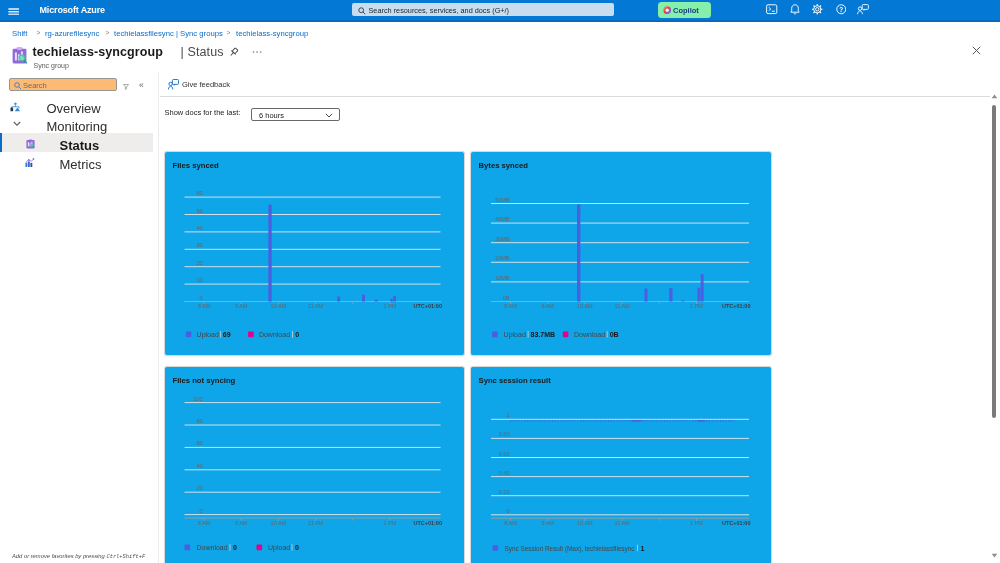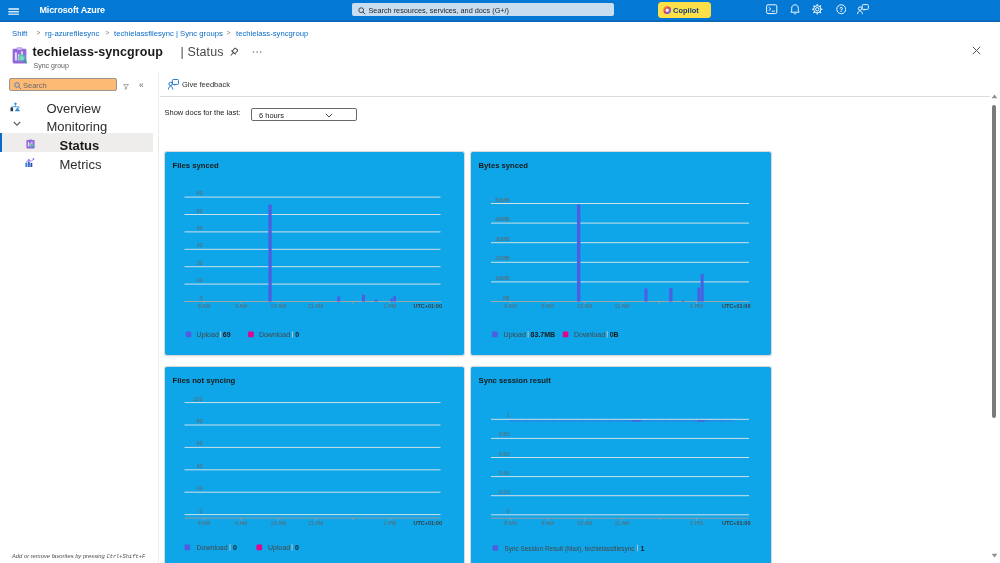--- a/index.html
+++ b/index.html
@@ -3,36 +3,36 @@
 <style>
 * { margin:0; padding:0; box-sizing:border-box; }
 html,body { width:1000px; height:563px; overflow:hidden; background:#fff;
   font-family:"Liberation Sans", sans-serif; }
 .abs { position:absolute; }
 #topbar { position:absolute; left:0; top:0; width:1000px; height:19.5px; background:#0378d4; }
 #topstrip { position:absolute; left:0; top:19.5px; width:1000px; height:2.5px; background:#0969bd; }
 #msazure { position:absolute; left:39.5px; top:5px; color:#fff; font-size:9px; font-weight:700; letter-spacing:-0.15px; }
 #tbsearch { position:absolute; left:351.5px; top:3px; width:262px; height:13px; background:#c9ddf0; border-radius:2px; }
 #tbsearch span { position:absolute; left:17px; top:2.7px; font-size:7.3px; color:#20262c; }
-#copilot { position:absolute; left:657.5px; top:2px; width:53px; height:15.5px; background:#fde047; border-radius:3.5px; }
+#copilot { position:absolute; left:657.5px; top:2px; width:53px; height:15.5px; background:#86efac; border-radius:3.5px; }
 #copilot span { position:absolute; left:15.5px; top:3.8px; font-size:7.5px; font-weight:700; color:#15417e; }
 .crumb { position:absolute; top:28.5px; font-size:7.7px; color:#0a6cc8; }
 .crumbsep { position:absolute; top:29px; font-size:6.5px; color:#7a7a7a; }
 #title { position:absolute; left:32.5px; top:45px; font-size:12.5px; font-weight:700; color:#1b1a19; letter-spacing:0.1px; }
 #title .lite { font-weight:400; color:#494949;padding-left:14px; }
 #subtitle { position:absolute; left:33.5px; top:62px; font-size:7px; color:#5c5b5a; }
 #sbsearch { position:absolute; left:9px; top:77.5px; width:108px; height:13.5px; border:1px solid #99968f; border-radius:2px; background:#fdba74; }
 #sbsearch span { position:absolute; left:13px; top:2.6px; font-size:7.5px; color:#6b6968; }
 .nav { position:absolute; font-size:13px; color:#2e2d2c;margin-left:21px; }
 #statusrow { position:absolute; left:0; top:133px; width:152.5px; height:18.5px; background:#eeedec; border-left:2.6px solid #0a6cc8; }
 #vdiv { position:absolute; left:158px; top:72px; width:1px; height:491px; background:#ececec; }
 #feedtext { position:absolute; left:182px; top:79.5px; font-size:7.5px; color:#323130;text-align:center; }
 #hdiv { position:absolute; left:160px; top:95.5px; width:830px; height:1px; background:#dcdcdc; }
 #showdata { position:absolute; left:164.5px; top:108px; font-size:7.5px; color:#1b1a19; }
-#dropdown { position:absolute; left:251px; top:107.5px; width:106px; height:13.5px; border:1px solid #6b6966; border-radius:2px; background:#fff; }
+#dropdown { position:absolute; left:251px; top:107.5px; width:89px; height:13.5px; border:1px solid #6b6966; border-radius:2px; background:#fff; }
 #dropdown span { position:absolute; left:7px; top:2.8px; font-size:7.5px; color:#1b1a19; }
 .card { position:absolute; width:300.5px; height:205.5px; background:#0ea5e9;
   border:1px solid #d9d9d9; border-radius:3px; box-shadow:0 0.6px 1.8px rgba(0,0,0,.07); }
 .card svg { position:absolute; left:0; top:0; }
 #hint { position:absolute; left:12px; top:552.5px; font-size:5.8px; font-style:italic; color:#4f4e4d; }
 #hint tt { font-family:"Liberation Mono", monospace; font-size:5.4px; }
 #thumb { position:absolute; left:991.5px; top:105px; width:4.6px; height:313px; background:#7a7a7a; border-radius:2.5px; }
 </style></head>
 <body>
 <div id="topbar"></div><div id="topstrip"></div>

